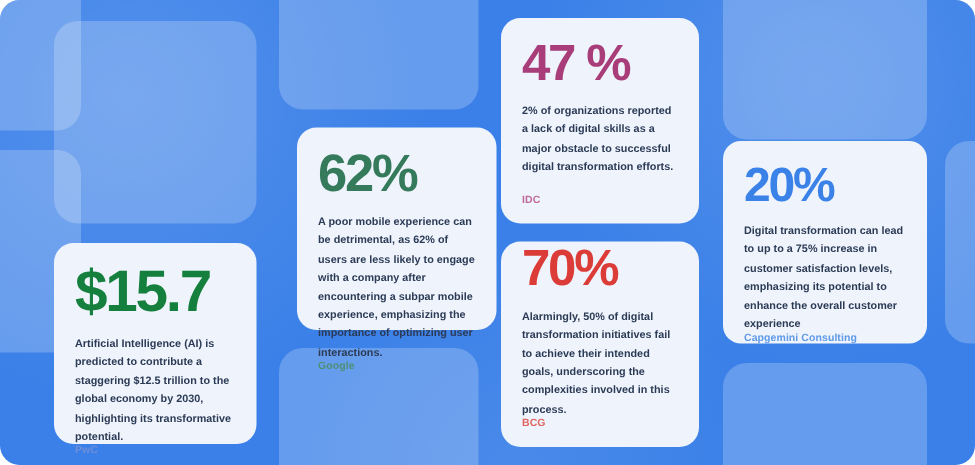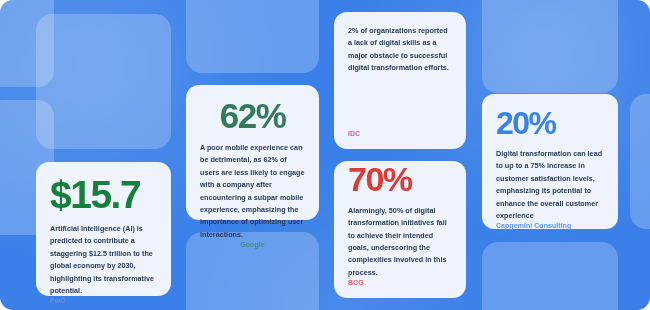--- a/index.html
+++ b/index.html
@@ -76,21 +76,21 @@
 
   .stat-source {
     font-size: 7px;
     font-weight: 600;
     margin-top: auto;
     letter-spacing: 0.05px;
   }
 
   
   #card-pwc        { left: 36px;  top: 162px; width: 135px; height: 134px; }
-  #card-google     { left: 186px; top: 85px;  width: 133px; height: 135px; align-items: center; }
+  #card-google     { left: 198px; top: 85px;  width: 133px; height: 135px; }
   #card-idc        { left: 334px; top: 12px;  width: 132px; height: 137px; }
   #card-bcg        { left: 334px; top: 161px; width: 132px; height: 137px; justify-content: flex-end; }
   #card-capgemini  { left: 482px; top: 94px;  width: 136px; height: 135px; border-radius: 12px; }
 
   #card-pwc       .stat-number { font-size: 39px; color: #15803d; }
   #card-google    .stat-number { font-size: 35px; color: #357a5b; }
   #card-idc       .stat-number { font-size: 34px; color: #a83d7a; }
   #card-bcg       .stat-number { font-size: 34px; color: #dc3c37; }
   #card-capgemini .stat-number { font-size: 32px; color: #3b82e8; }
 
@@ -125,20 +125,21 @@
     <div class="stat-source">PwC</div>
   </div>
 
   <div class="card" id="card-google">
     <div class="stat-number">62%</div>
     <div class="stat-body">A poor mobile experience can be detrimental, as 62% of users are less likely to engage with a company after encountering a subpar mobile experience, emphasizing the importance of optimizing user interactions.</div>
     <div class="stat-source">Google</div>
   </div>
 
   <div class="card" id="card-idc">
+    <div class="stat-number">47 %</div>
     <div class="stat-body">2% of organizations reported a lack of digital skills as a major obstacle to successful digital transformation efforts.</div>
     <div class="stat-source">IDC</div>
   </div>
 
   <div class="card" id="card-bcg">
     <div class="stat-number">70%</div>
     <div class="stat-body">Alarmingly, 50% of digital transformation initiatives fail to achieve their intended goals, underscoring the complexities involved in this process.</div>
     <div class="stat-source">BCG</div>
   </div>
 

